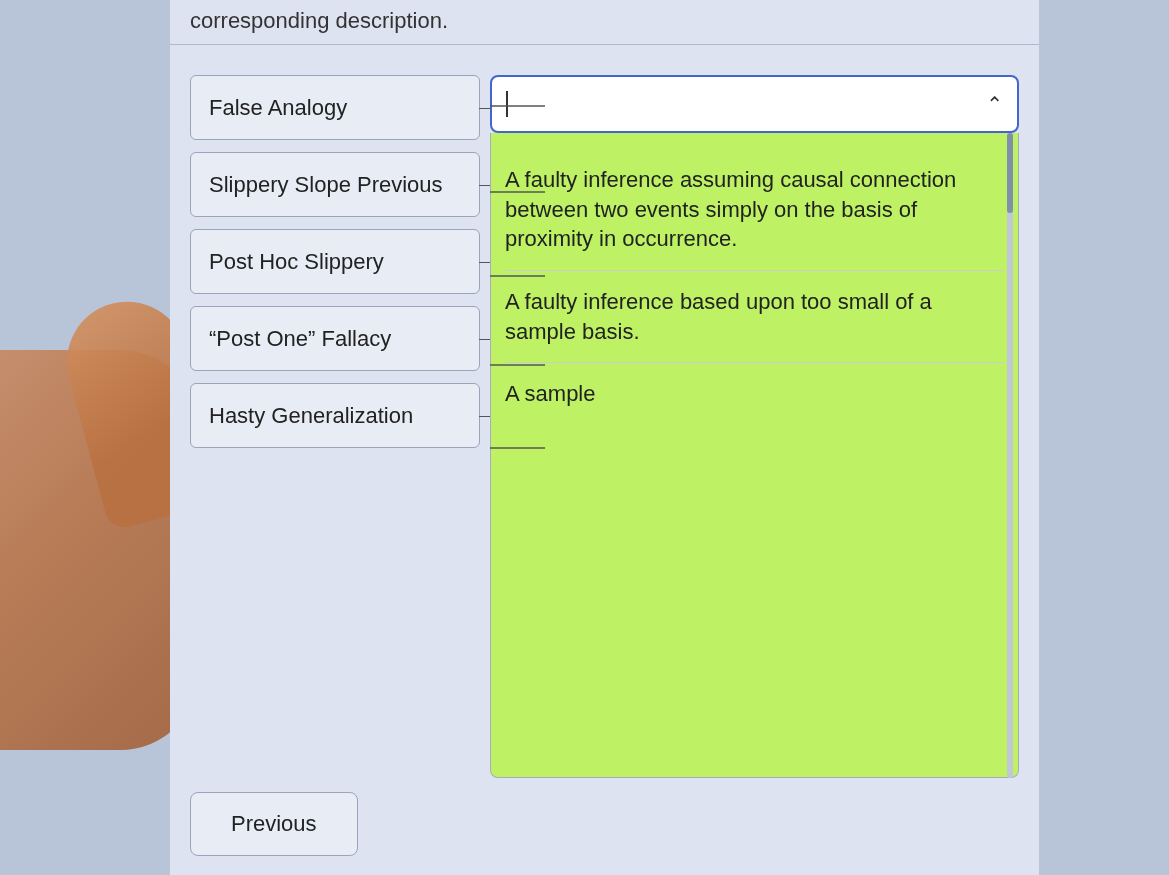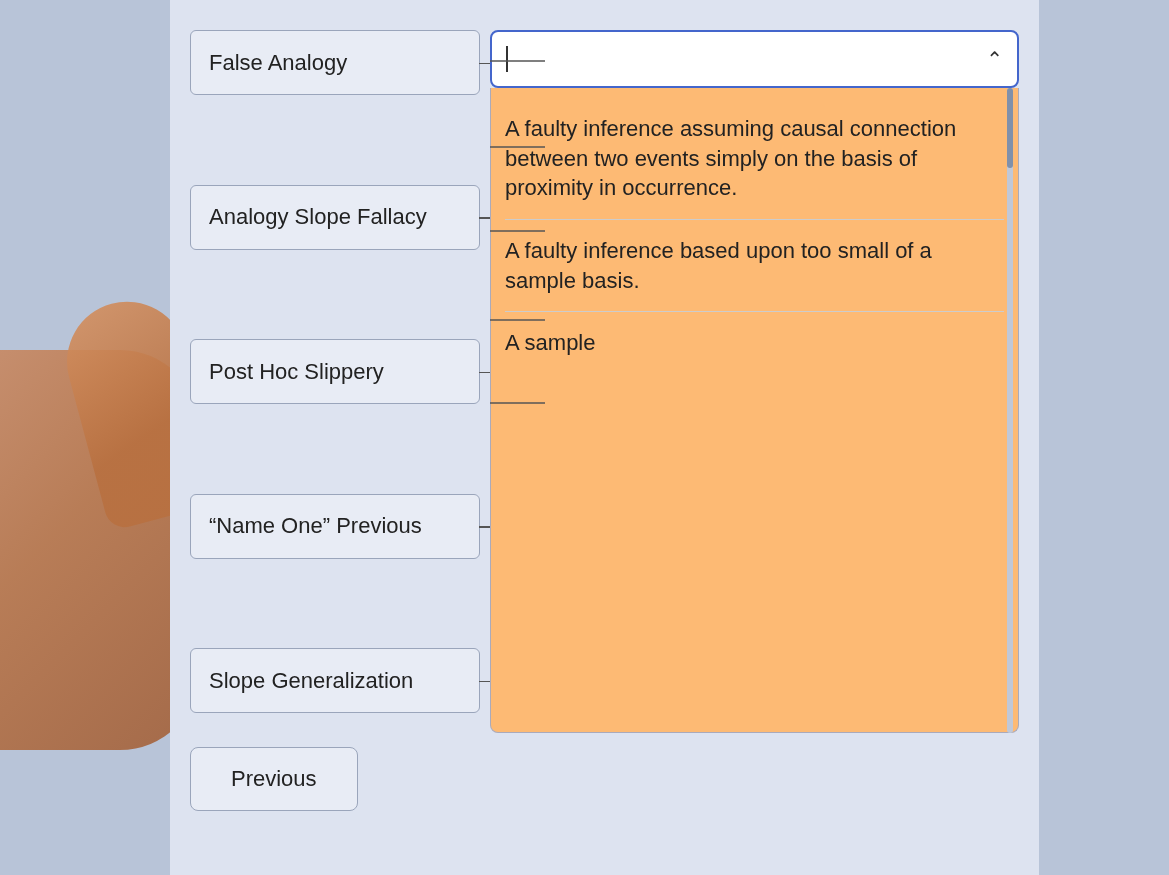--- a/index.html
+++ b/index.html
@@ -55,21 +55,20 @@
       position: relative;
     }
 
     .left-column {
       display: flex;
       flex-direction: column;
       gap: 12px;
       width: 290px;
       padding-top: 10px;
       padding-bottom: 20px;
-      justify-content: space-between;
     }
 
     .term-box {
       background: #e8ecf5;
       border: 1.5px solid #9aa5bb;
       border-radius: 6px;
       padding: 14px 18px;
       font-size: 22px;
       color: #222;
       position: relative;
@@ -117,27 +116,27 @@
       height: 26px;
       background: #333;
     }
 
     .chevron-up {
       font-size: 20px;
       color: #333;
     }
 
     .dropdown-list {
-      background: #fdba74;
+      background: #bef264;
       border: 1.5px solid #aab;
       border-top: none;
       border-radius: 0 0 8px 8px;
       overflow-y: auto;
       flex: 1;
-      padding: 18px 14px;
+      padding: 24px 14px;
     }
 
     .dropdown-description {
       font-size: 22px;
       color: #222;
       line-height: 1.35;
       padding: 8px 0;
     }
 
     .dropdown-divider {
@@ -208,44 +207,47 @@
 </head>
 <body>
 
 <div class="phone-frame">
 
   <div class="hand-overlay"></div>
   <div class="hand-finger"></div>
 
   <div class="screen">
 
+    <div class="header-bar">
+      <span>corresponding description.</span>
+    </div>
 
     <div class="main-content">
       <div class="matching-layout">
 
         <div class="left-column">
 
           <div class="term-box">
             <span>False Analogy</span>
           </div>
 
           <div class="term-box">
-            <span>Analogy Slope Fallacy</span>
+            <span>Slippery Slope Previous</span>
           </div>
 
           <div class="term-box">
             <span>Post Hoc Slippery</span>
           </div>
 
           <div class="term-box">
-            <span>“Name One” Previous</span>
-          </div>
-
-          <div class="term-box">
-            <span>Slope Generalization</span>
+            <span>“Post One” Fallacy</span>
+          </div>
+
+          <div class="term-box">
+            <span>Hasty Generalization</span>
           </div>
 
         </div>
 
         <div class="right-dropdown-area">
 
           <svg style="position:absolute; left:0; top:0; width:100%; height:100%; pointer-events:none; overflow:visible;">
 
             <line x1="0" y1="41" x2="55" y2="41" stroke="#555" stroke-width="1.5"></line>
 

